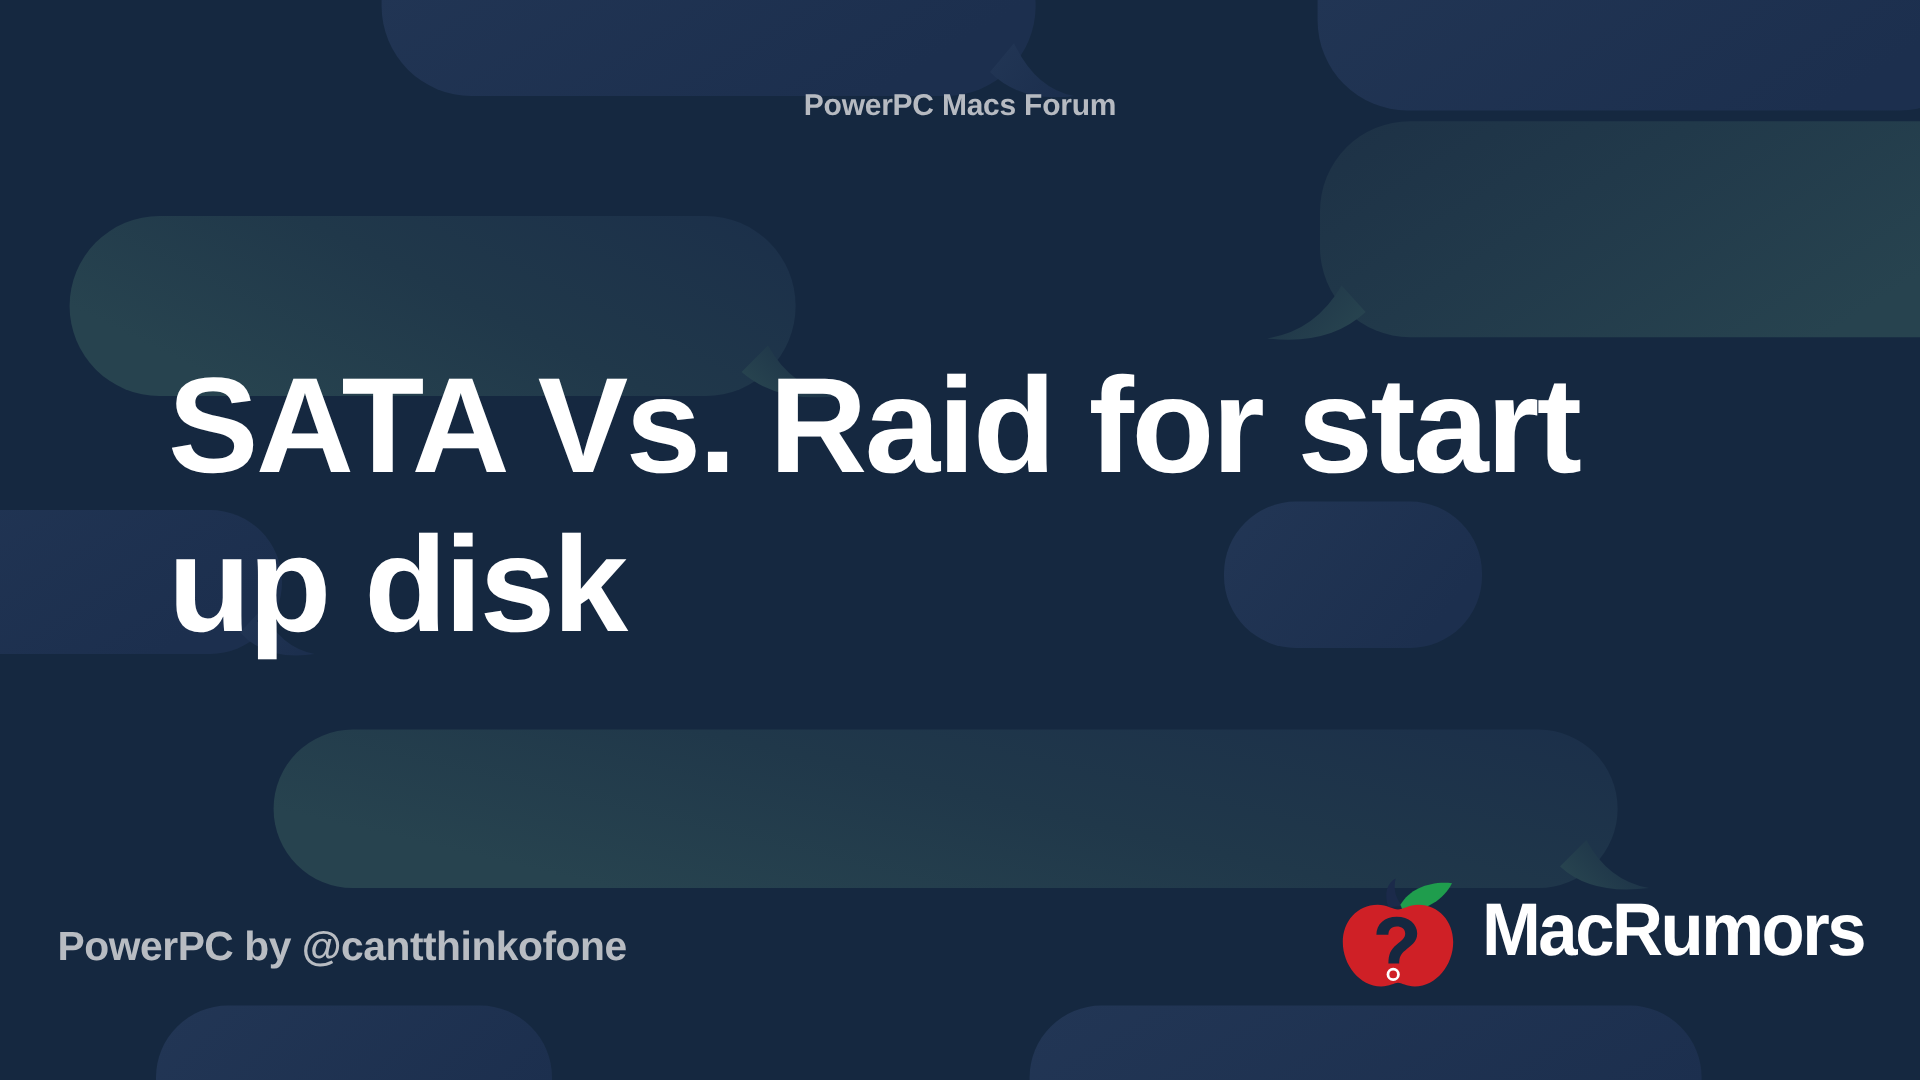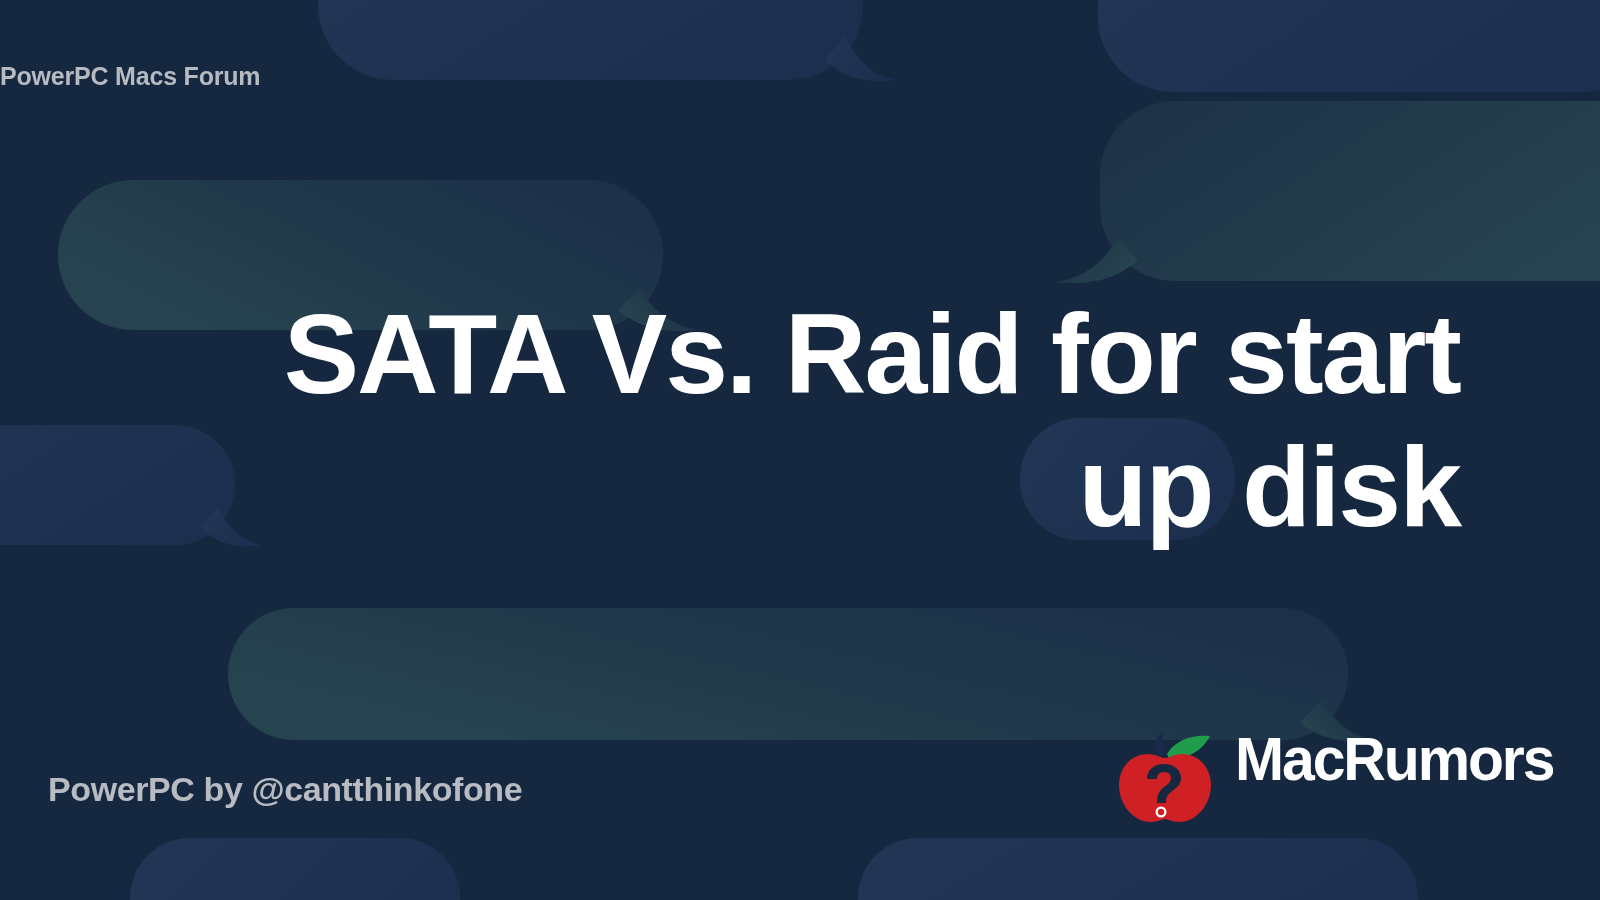--- a/index.html
+++ b/index.html
@@ -28,33 +28,33 @@
 
   
   #content {
     position:relative;
     z-index:5;
     width:1600px; height:900px;
   }
 
   #forum-name {
     position:absolute;
-    top:62px; left:0; right:0;
-    text-align:left;
+    top:74px; left:0; right:0;
+    text-align:center;
     font-size:25px;
     font-weight:bold;
     letter-spacing:-0.2px;
     color:#b6bac1;
   }
 
   #post-title {
     position:absolute;
     top:288px;
     left:140px; right:140px;
-    text-align:right;
+    text-align:left;
     color:#ffffff;
     font-size:113px;
     font-weight:bold;
     line-height:1.18;
     letter-spacing:-2px;
   }
 
   #posted-by {
     position:absolute;
     left:48px;
@@ -65,20 +65,21 @@
     letter-spacing:-0.4px;
   }
 
   
   #brand-logo {
     position:absolute;
     right:30px;
     top:728px;
     height:96px;
     display:flex;
+    align-items:center;
     gap:16px;
   }
 
   #brand-mark { display:block; width:108px; height:96px; }
 
   #brand-wordmark {
     color:#ffffff;
     font-size:62px;
     font-weight:bold;
     letter-spacing:-2.2px;

